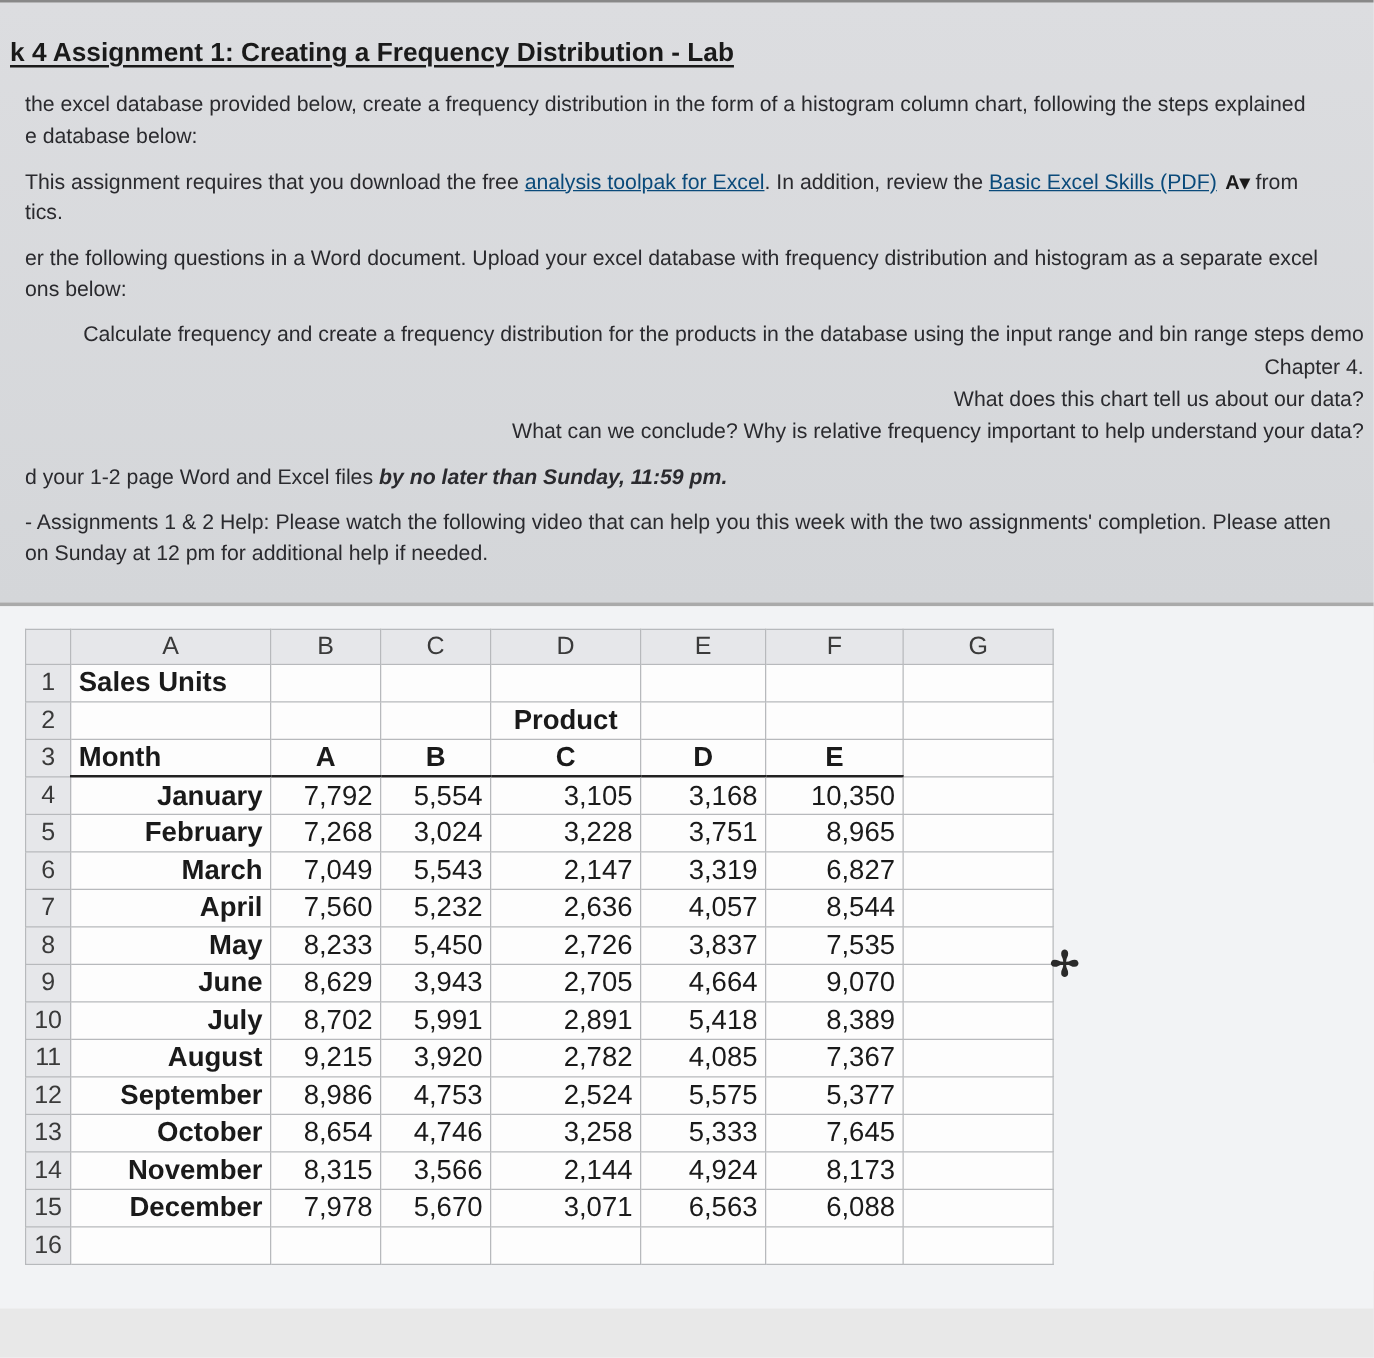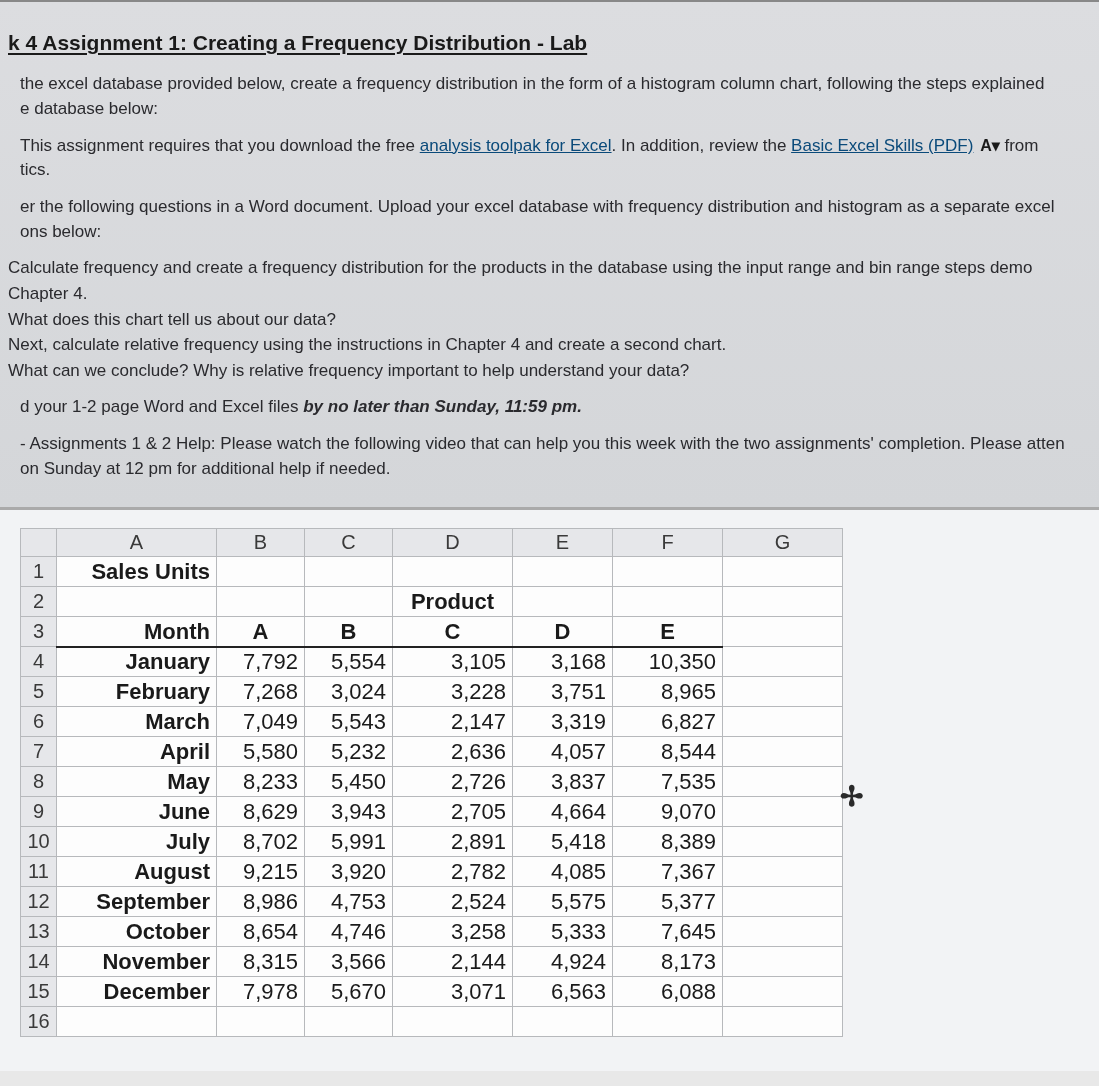--- a/index.html
+++ b/index.html
@@ -35,21 +35,21 @@
     cursor: pointer;
   }
   .down-icon {
     display: inline-block;
     font-weight: bold;
     font-size: 16px;
     color: #1a1a1a;
     margin-left: 2px;
   }
   .bold { font-weight: bold; font-style: italic; }
-  .questions { margin: 6px 0 12px 0; }
+  .questions { margin: 6px 0 12px 0; text-align: right; }
   .questions div { margin: 1px 0; }
 
   .spreadsheet-wrap {
     padding: 18px 12px 30px 20px;
     background: #f2f3f5;
   }
   table.spreadsheet {
     border-collapse: collapse;
     background: #fdfdfd;
     font-family: Arial, Helvetica, sans-serif;
@@ -83,21 +83,21 @@
   }
   .col-A { width: 160px; text-align: left; font-weight: bold; }
   .col-B { width: 88px; text-align: right; }
   .col-C { width: 88px; text-align: right; }
   .col-D { width: 120px; text-align: right; }
   .col-E { width: 100px; text-align: right; }
   .col-F { width: 110px; text-align: right; }
   .col-G { width: 120px; text-align: right; }
 
   .hdr-center { text-align: center !important; font-weight: bold; margin-left: 16px; }
-  .hdr-left-bold { text-align: right; font-weight: bold; }
+  .hdr-left-bold { text-align: left; font-weight: bold; }
   tr.col-labels td { border-bottom: 2px solid #222 !important; }
   tr.col-labels td.no-under { border-bottom: 1px solid #b7b9bc !important; }
 
   .num { font-weight: normal; text-align: right; }
   .month { font-weight: bold; text-align: right; }
 
   .plus-cursor {
     position: absolute;
     font-size: 28px;
     font-weight: bold;
@@ -127,21 +127,20 @@
 
   <p>
     <span>er the following questions in a Word document. Upload your excel database with frequency distribution and histogram as a separate excel</span><br>
     <span>ons below:</span>
   </p>
 
   <div class="questions">
     <div>Calculate frequency and create a frequency distribution for the products in the database using the input range and bin range steps demo</div>
     <div>Chapter 4.</div>
     <div>What does this chart tell us about our data?</div>
-    <div>Next, calculate relative frequency using the instructions in Chapter 4 and create a second chart.</div>
     <div>What can we conclude? Why is relative frequency important to help understand your data?</div>
   </div>
 
   <p>
     <span>d your 1-2 page Word and Excel files </span><span class="bold">by no later than Sunday, 11:59 pm.</span>
   </p>
 
   <p>
     <span>- Assignments 1 &amp; 2 Help: Please watch the following video that can help you this week with the two assignments' completion. Please atten</span><br>
     <span>on Sunday at 12 pm for additional help if needed.</span>
@@ -221,21 +220,21 @@
             <td class="num">7,049</td>
             <td class="num">5,543</td>
             <td class="num">2,147</td>
             <td class="num">3,319</td>
             <td class="num">6,827</td>
             <td></td>
           </tr>
           <tr>
             <th class="rowhdr">7</th>
             <td class="month">April</td>
-            <td class="num">5,580</td>
+            <td class="num">7,560</td>
             <td class="num">5,232</td>
             <td class="num">2,636</td>
             <td class="num">4,057</td>
             <td class="num">8,544</td>
             <td></td>
           </tr>
           <tr>
             <th class="rowhdr">8</th>
             <td class="month">May</td>
             <td class="num">8,233</td>

